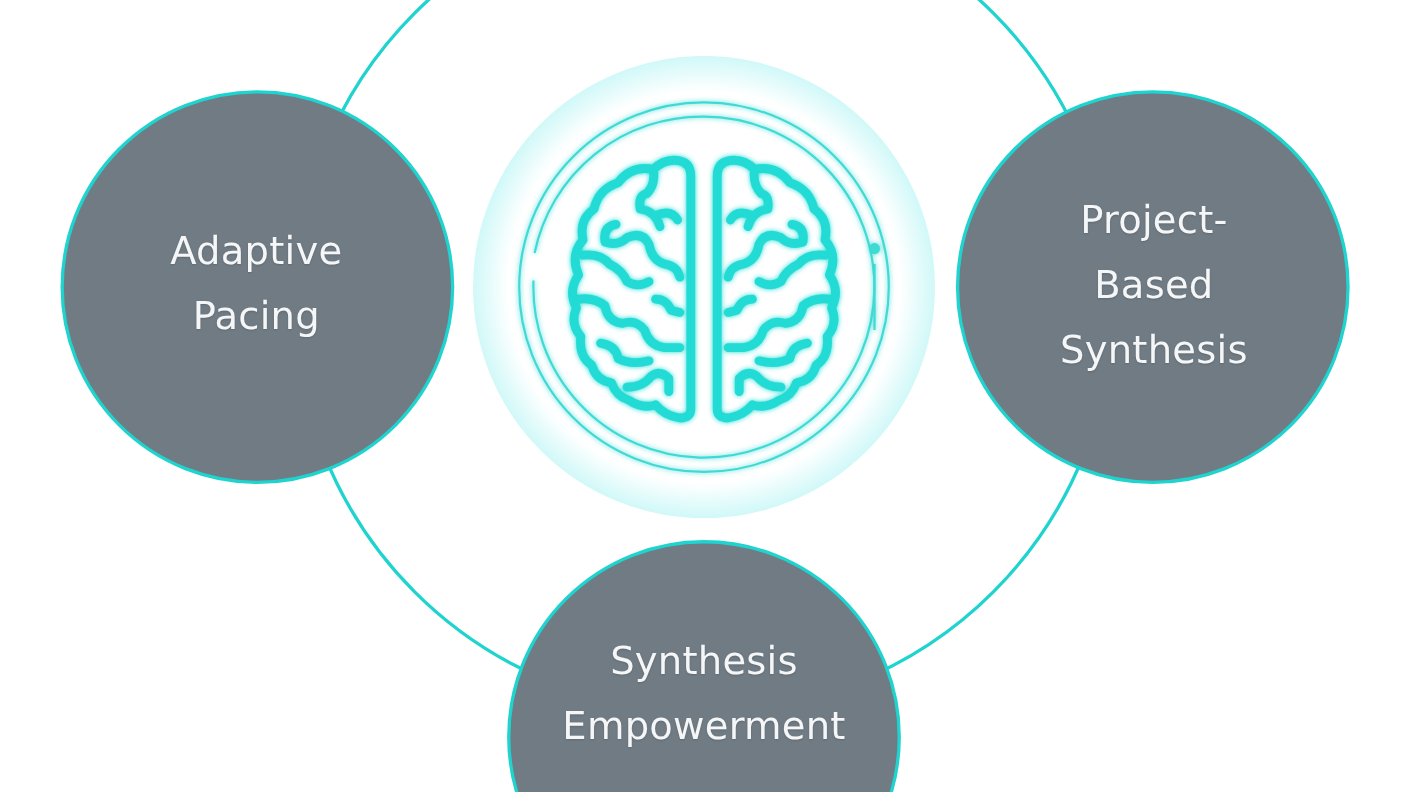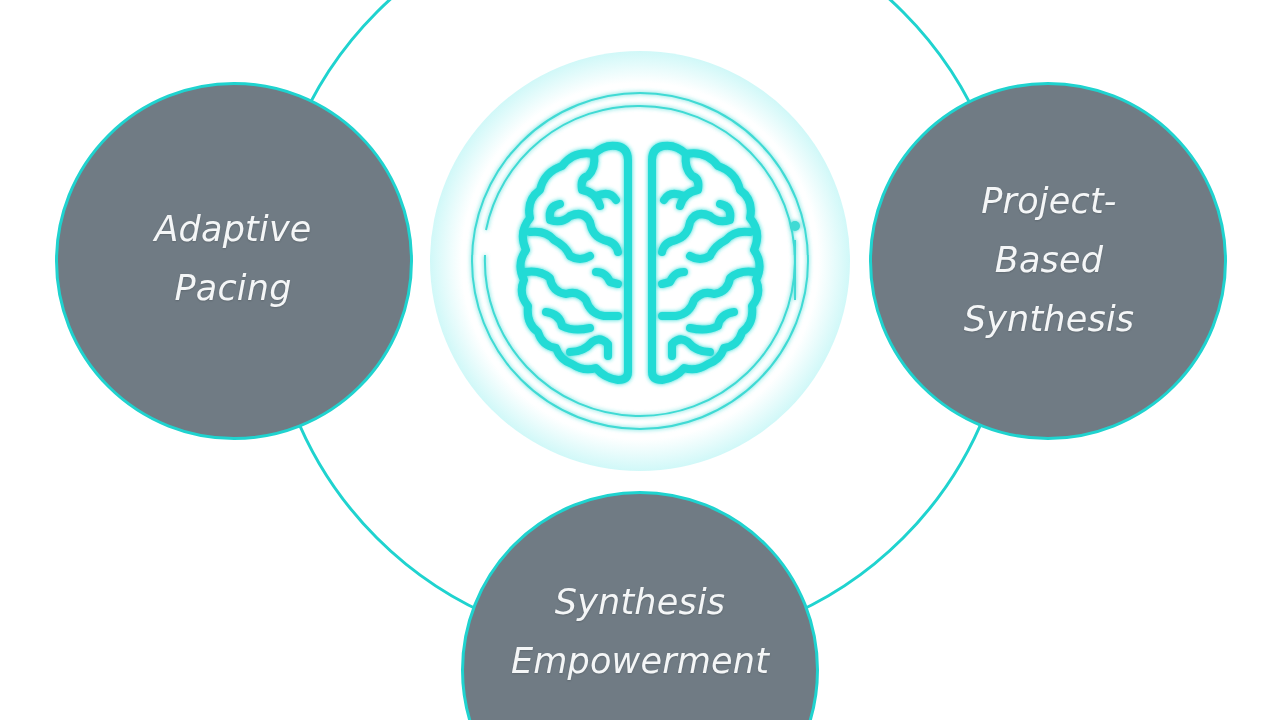--- a/index.html
+++ b/index.html
@@ -1,21 +1,21 @@
 <!DOCTYPE html>
 <html><head>
 <meta charset="utf-8">
 <style>
   html, body { margin: 0; padding: 0; }
   body {
     width: 1280px; height: 720px; overflow: hidden;
     background: #ffffff; position: relative;
     font-family: "DejaVu Sans", sans-serif;
   }
-  #stage { position: absolute; left: 0; top: 0; width: 1060px; height: 720px; font-style: italic; }
+  #stage { position: absolute; left: 0; top: 0; width: 1060px; height: 720px; }
   .node {
     position: absolute;
     width: 358px; height: 358px;
     border-radius: 50%;
     background: #707b84;
     border: 3px solid #1fd3cf;
     box-sizing: border-box;
     display: flex; align-items: center; justify-content: center;
     text-align: center;
   }

